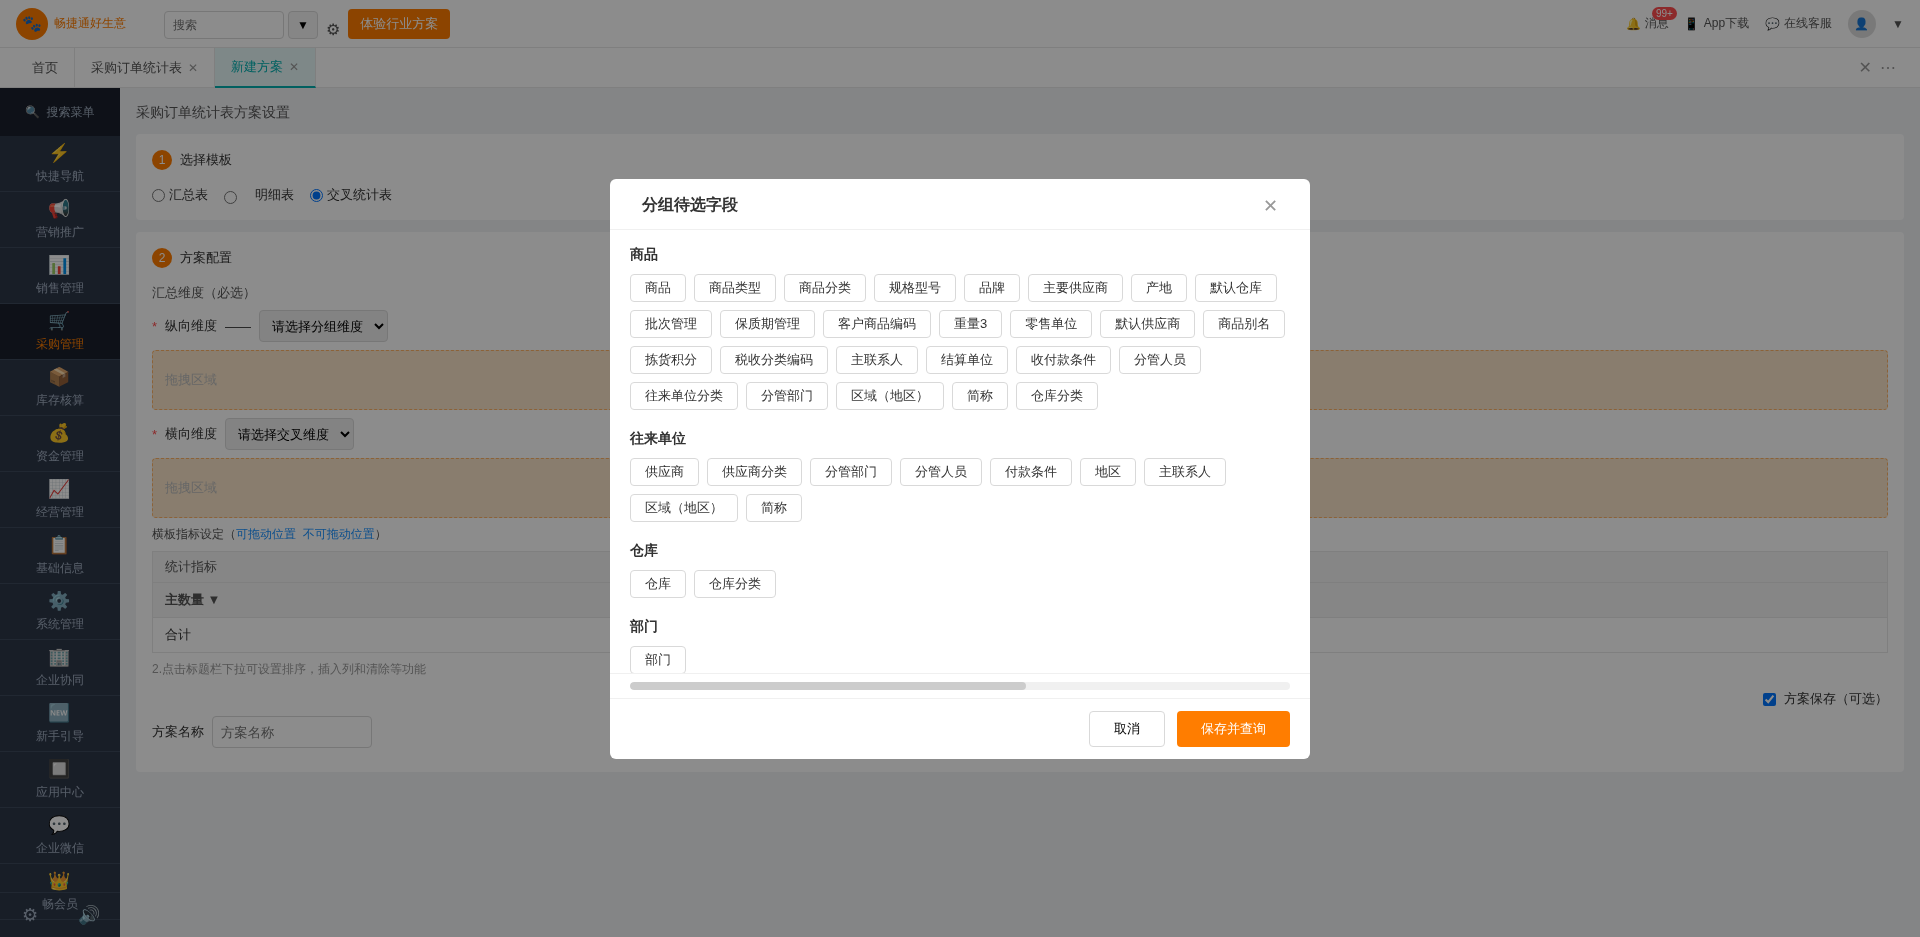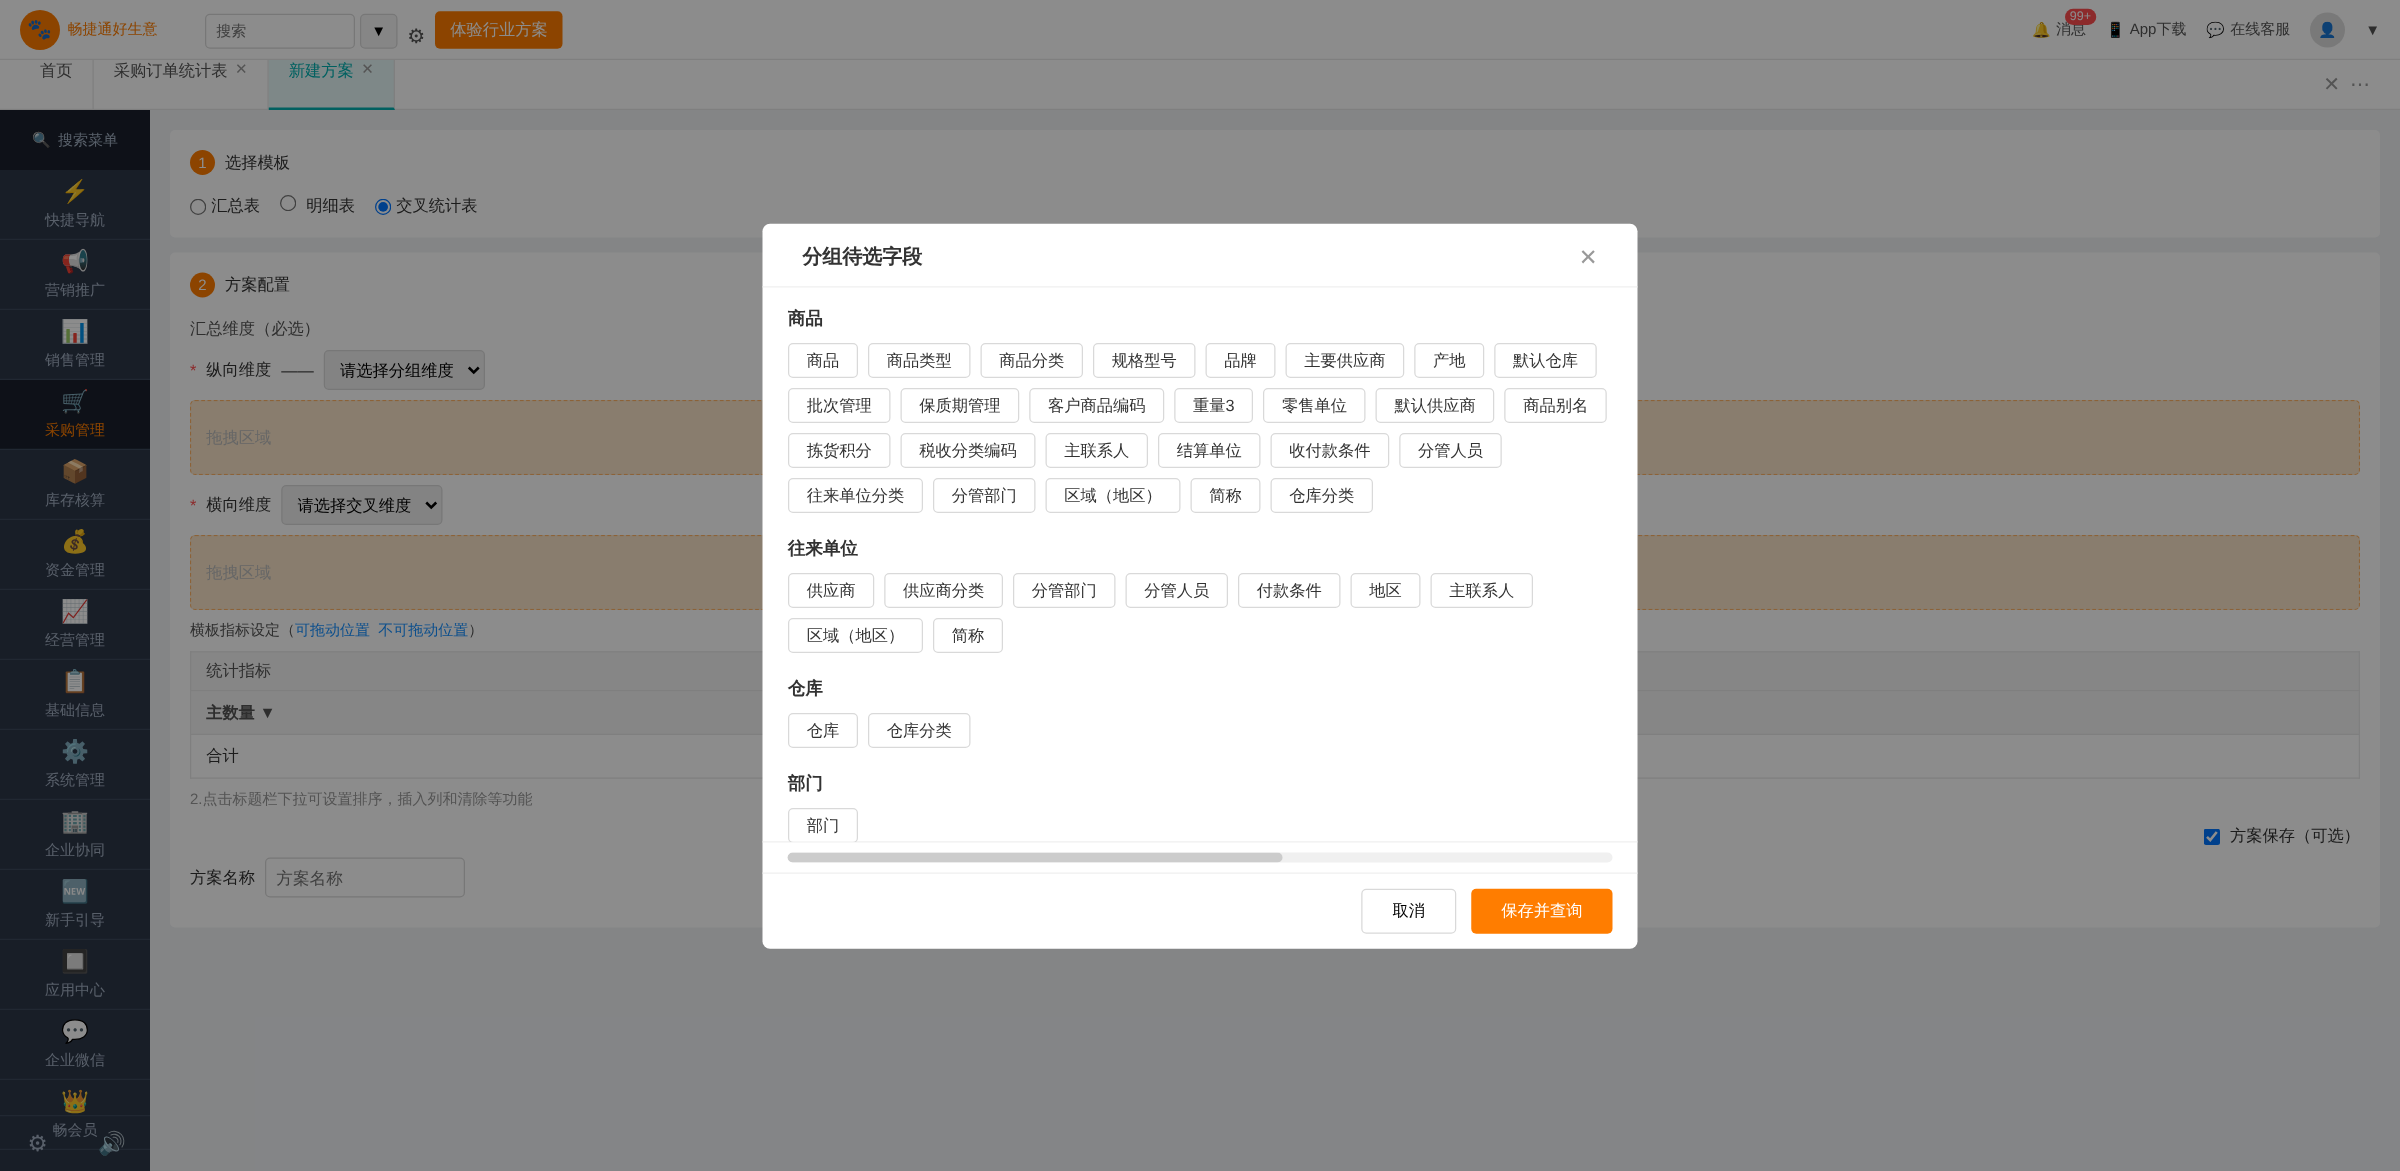--- a/index.html
+++ b/index.html
@@ -106,21 +106,21 @@
       border-bottom: 1px solid #e8e8e8;
       position: fixed;
       top: 48px; left: 0; right: 0;
       z-index: 99;
       gap: 0;
     }
     .tab-item {
       height: 40px;
       padding: 0 16px;
       display: flex;
-      align-items: flex-start;
+      align-items: center;
       gap: 6px;
       cursor: pointer;
       border-right: 1px solid #e8e8e8;
       font-size: 13px;
       color: #555;
     }
     .tab-item.active {
       background: #e6f7f7;
       color: #00b0b0;
       border-bottom: 2px solid #00b0b0;
@@ -512,34 +512,35 @@
     <span class="sidebar-icon">👑</span>
     <span>畅会员</span>
   </div>
   <div class="sidebar-bottom">
     <div class="sidebar-bottom-btn">⚙</div>
     <div class="sidebar-bottom-btn">🔊</div>
   </div>
 </div>
 
 <div class="main-content">
+  <div class="page-title">采购订单统计表方案设置</div>
 
   <div class="card">
     <div class="steps">
       <div class="step">
         <div class="step-num">1</div>
         <span>选择模板</span>
       </div>
     </div>
     <div style="display:flex;gap:16px;align-items:center;">
       <label style="display:flex;align-items:center;gap:4px;cursor:pointer;">
         <input type="radio" name="template" style=""> 
           <span>汇总表</span>
       </label>
-      <label style="display:flex;align-items:flex-start;gap:8px;cursor:pointer;">
+      <label style="display:flex;align-items:flex-end;gap:18px;cursor:pointer;">
         <input type="radio" name="template" style=""> 
           <span>明细表</span>
       </label>
       <label style="display:flex;align-items:center;gap:4px;cursor:pointer;">
         <input type="radio" name="template" checked="" style=""> 
           <span>交叉统计表</span>
       </label>
     </div>
   </div>
 

